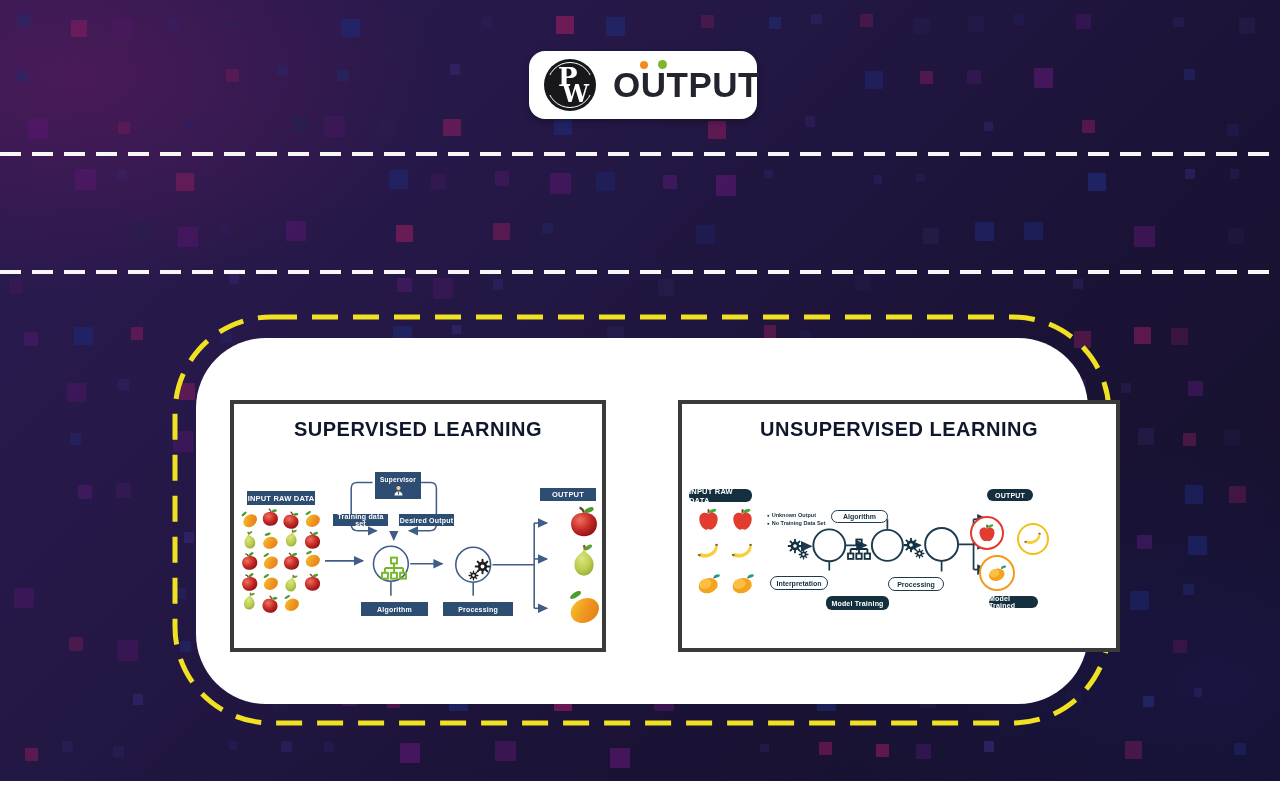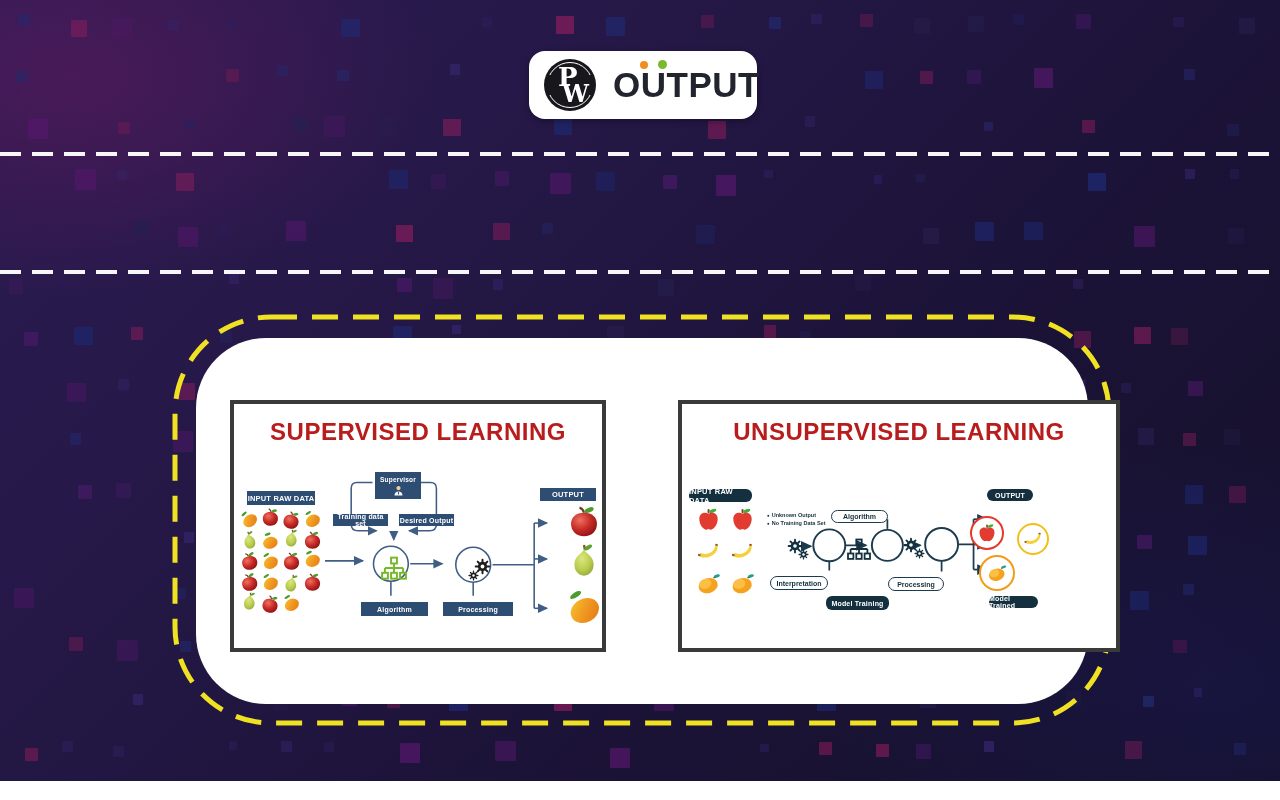--- a/index.html
+++ b/index.html
@@ -38,21 +38,21 @@
     transform:scaleX(.64);letter-spacing:0;}
   
   .dashed-frame{position:absolute;left:172px;top:314px;width:940px;height:412px;}
   .card{position:absolute;left:196px;top:338px;width:892px;height:366px;background:#fff;
     border-radius:70px;}
   .panel{position:absolute;top:400px;height:252px;background:#fff;border:4px solid #3a3a3a;
     box-sizing:border-box;}
   .panel-left{left:230px;width:376px;}
   .panel-right{left:678px;width:442px;}
   .panel-title{position:absolute;left:0;top:14px;width:100%;text-align:center;
-    font-size:24px;font-weight:bold;color:#b91c1c;letter-spacing:.5px;}
+    font-size:20px;font-weight:bold;color:#0f172a;letter-spacing:.5px;}
   .wires{position:absolute;left:0;top:0;width:100%;height:100%;}
   
   .bluebox{position:absolute;background:#2e4d73;color:#fff;font-weight:bold;font-size:7px;
     display:flex;align-items:center;justify-content:center;letter-spacing:.2px;text-align:center;}
   .sup-box{flex-direction:column;gap:1px;padding-top:2px;box-sizing:border-box;}
   .fcluster{position:absolute;display:flex;flex-wrap:wrap;width:88px;}
   .fcluster .fruit{width:21px;height:21px;}
   .fcluster .fruit:nth-child(3n){transform:rotate(13deg) translateY(1px);}
   .fcluster .fruit:nth-child(4n+1){transform:rotate(-11deg);}
   .fcluster .fruit:nth-child(5n+2){transform:translateY(-2px) rotate(6deg);}

